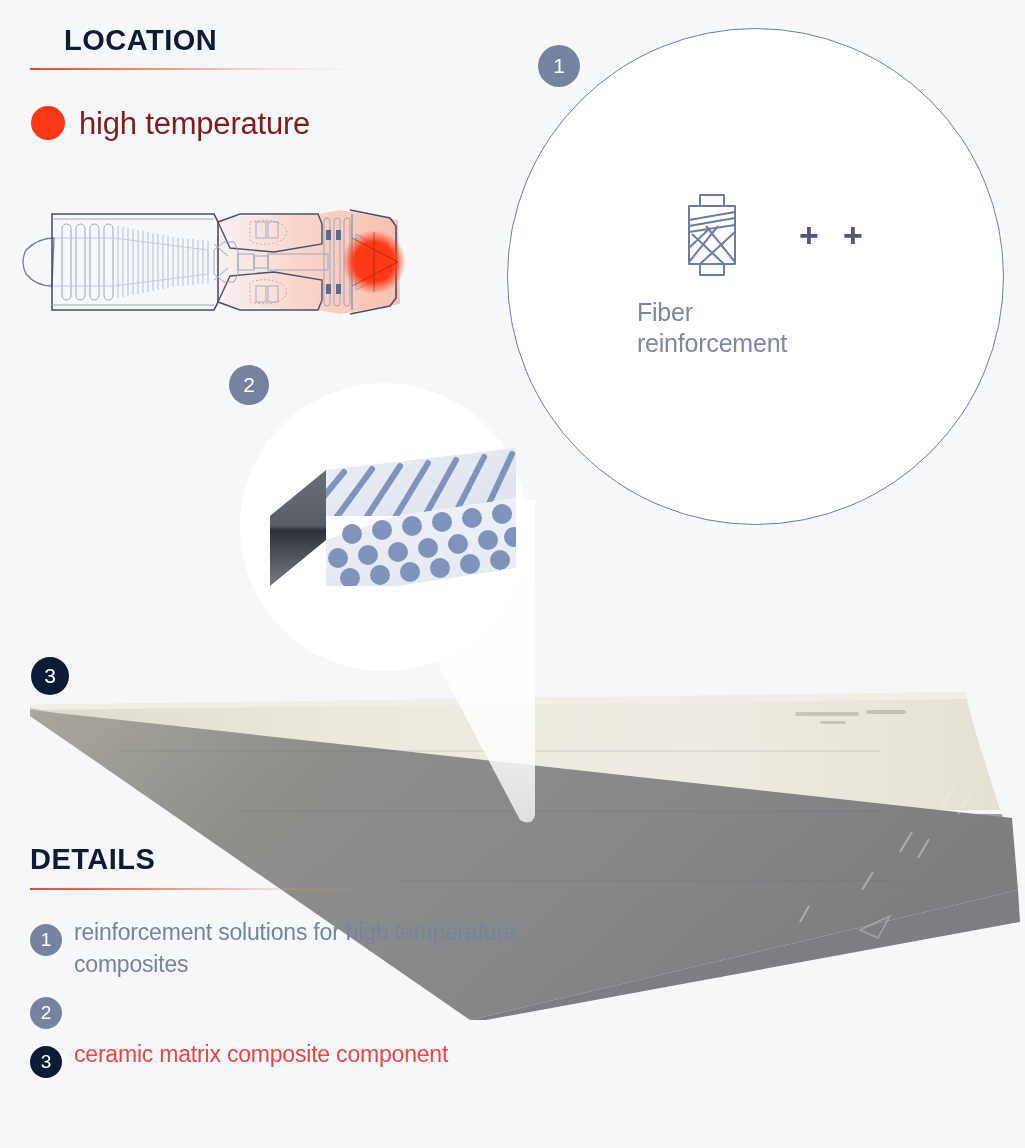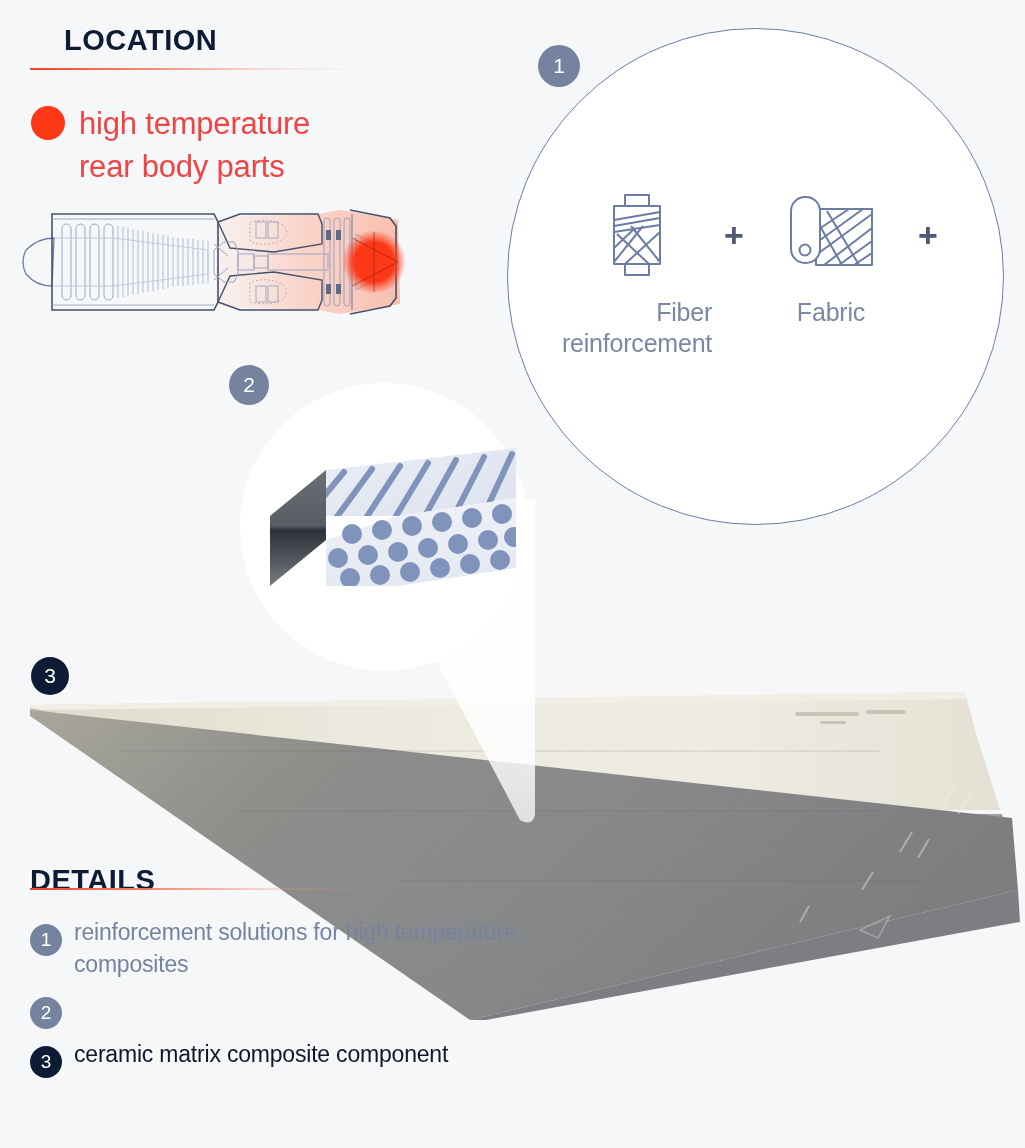--- a/index.html
+++ b/index.html
@@ -39,21 +39,21 @@
   .legend-dot {
     position: absolute;
     width: 34px; height: 34px;
     border-radius: 50%;
     background: #fc3817;
   }
   .legend-text {
     position: absolute;
     font-size: 31px;
     line-height: 1.40;
-    color: #ef4444;
+    color: #7f1d1d;
     letter-spacing: -0.2px;
   }
 
   
   .badge {
     position: absolute;
     border-radius: 50%;
     display: flex;
     align-items: center;
     justify-content: center;
@@ -90,21 +90,21 @@
     display: flex;
     flex-direction: column;
     align-items: center;
     width: 150px;
   }
   .icon-art { height: 100px; display:flex; align-items:center; justify-content:center; }
   .icon-label {
     margin-top: 12px;
     font-size: 25px;
     color: #7b88a4;
-    text-align: right;
+    text-align: left;
     line-height: 1.25;
     letter-spacing: -0.2px;
   }
   .plus {
     font-size: 34px;
     color: #4e5a73;
     font-weight: bold;
     line-height: 100px;
     height: 100px;
     width: 44px;
@@ -127,21 +127,21 @@
     font-size: 19px;
     margin-top: 8px;
     margin-right: 12px;
   }
   .detail-text {
     font-size: 23px;
     line-height: 1.40;
     letter-spacing: -0.2px;
   }
   .detail-dim  { color: #76839f; }
-  .detail-dark { color: #0f172a; }
+  .detail-dark { color: #ef4444; }
 </style>
 </head>
 <body>
 
 <div id="page">
 
   <div style="position:absolute; left:0px; top:690px; width:1025px; height:330px; overflow:hidden;">
     <svg width="1025" height="330" viewBox="0 0 1025 330" style="display:block;">
       <defs>
         <linearGradient id="gTop" x1="0" y1="0" x2="1" y2="0">
@@ -215,21 +215,20 @@
       <path d="M 60,0 L 235,0 L 235,315 Q 232,327 220,320 L 60,16 Z" fill="url(#coneG)"></path>
     </svg>
   </div>
 
   <div class="section-head" style="left:30px; top:26px;margin-left:34px;">LOCATION</div>
   <div class="head-rule" style="left:30px; top:68px; width:330px;"></div>
 
   <div class="legend-dot" style="left:31px; top:106px;"></div>
   <div class="legend-text" style="left:79px; top:102px; width:340px;">
     <div>high temperature</div>
-    <div>rear body parts</div>
   </div>
 
   <div style="position:absolute; left:18px; top:192px; width:400px; height:140px;">
     <svg width="400" height="140" viewBox="0 0 400 140" style="display:block;">
       <defs>
         <linearGradient id="hotZone" x1="0" y1="0" x2="1" y2="0">
           <stop offset="0%" stop-color="#fbdcd3" stop-opacity="0.25"></stop>
           <stop offset="45%" stop-color="#fbc9ba" stop-opacity="0.75"></stop>
           <stop offset="100%" stop-color="#f9bcab" stop-opacity="0.95"></stop>
         </linearGradient>
@@ -351,34 +350,20 @@
         </svg>
       </div>
       <div class="icon-label">
         <span>Fiber</span><br>
         <span>reinforcement</span>
       </div>
     </div>
 
     <div class="plus">+</div>
 
-    <div class="icon-cell">
-      <div class="icon-art">
-        <svg width="88" height="84" viewBox="0 0 88 84">
-          <g fill="none" stroke="#6b7da4" stroke-width="2" stroke-linejoin="round">
-            <rect x="29" y="16" width="56" height="56"></rect>
-            <path d="M29,38 L62,16 M29,50 L76,16 M29,62 L85,21 M37,72 L85,35 M52,72 L85,48 M67,72 L85,60"></path>
-            <path d="M29,26 L55,72 M40,18 L72,72"></path>
-            <path d="M16,3 h-1 a14,14 0 0 0 -14,14 v38 a14,14 0 0 0 14,14 h1 a14,14 0 0 0 14,-14 v-38 a14,14 0 0 0 -14,-14 z" transform="translate(3,1)" fill="#ffffff"></path>
-            <circle cx="18" cy="57" r="5.5" fill="#ffffff"></circle>
-          </g>
-        </svg>
-      </div>
-      <div class="icon-label">Fabric</div>
-    </div>
 
     <div class="plus">+</div>
 
   </div>
 
   <div class="circle-soft" style="left:240px; top:383px; width:288px; height:288px;"></div>
 
   <div class="badge badge-slate" style="left:229px; top:365px; width:40px; height:40px;">
     <span>2</span>
   </div>
@@ -445,21 +430,21 @@
         <circle cx="222" cy="116" r="10"></circle>
           <circle cx="252" cy="112" r="10"></circle>
       </g>
     </svg>
   </div>
 
   <div class="badge badge-navy" style="left:31px; top:657px; width:38px; height:38px;">
     <span>3</span>
   </div>
 
-  <div class="section-head" style="left:30px; top:866px;">DETAILS</div>
+  <div class="section-head" style="left:30px; top:845px;">DETAILS</div>
   <div class="head-rule" style="left:30px; top:888px; width:345px;"></div>
 
   <div class="details-list" style="left:30px; top:916px; width:700px;">
 
     <div class="detail-item">
       <div class="detail-badge badge-slate">
         <span>1</span>
       </div>
       <div class="detail-text detail-dim" style="max-width:560px;">reinforcement solutions for high temperature composites</div>
     </div>

